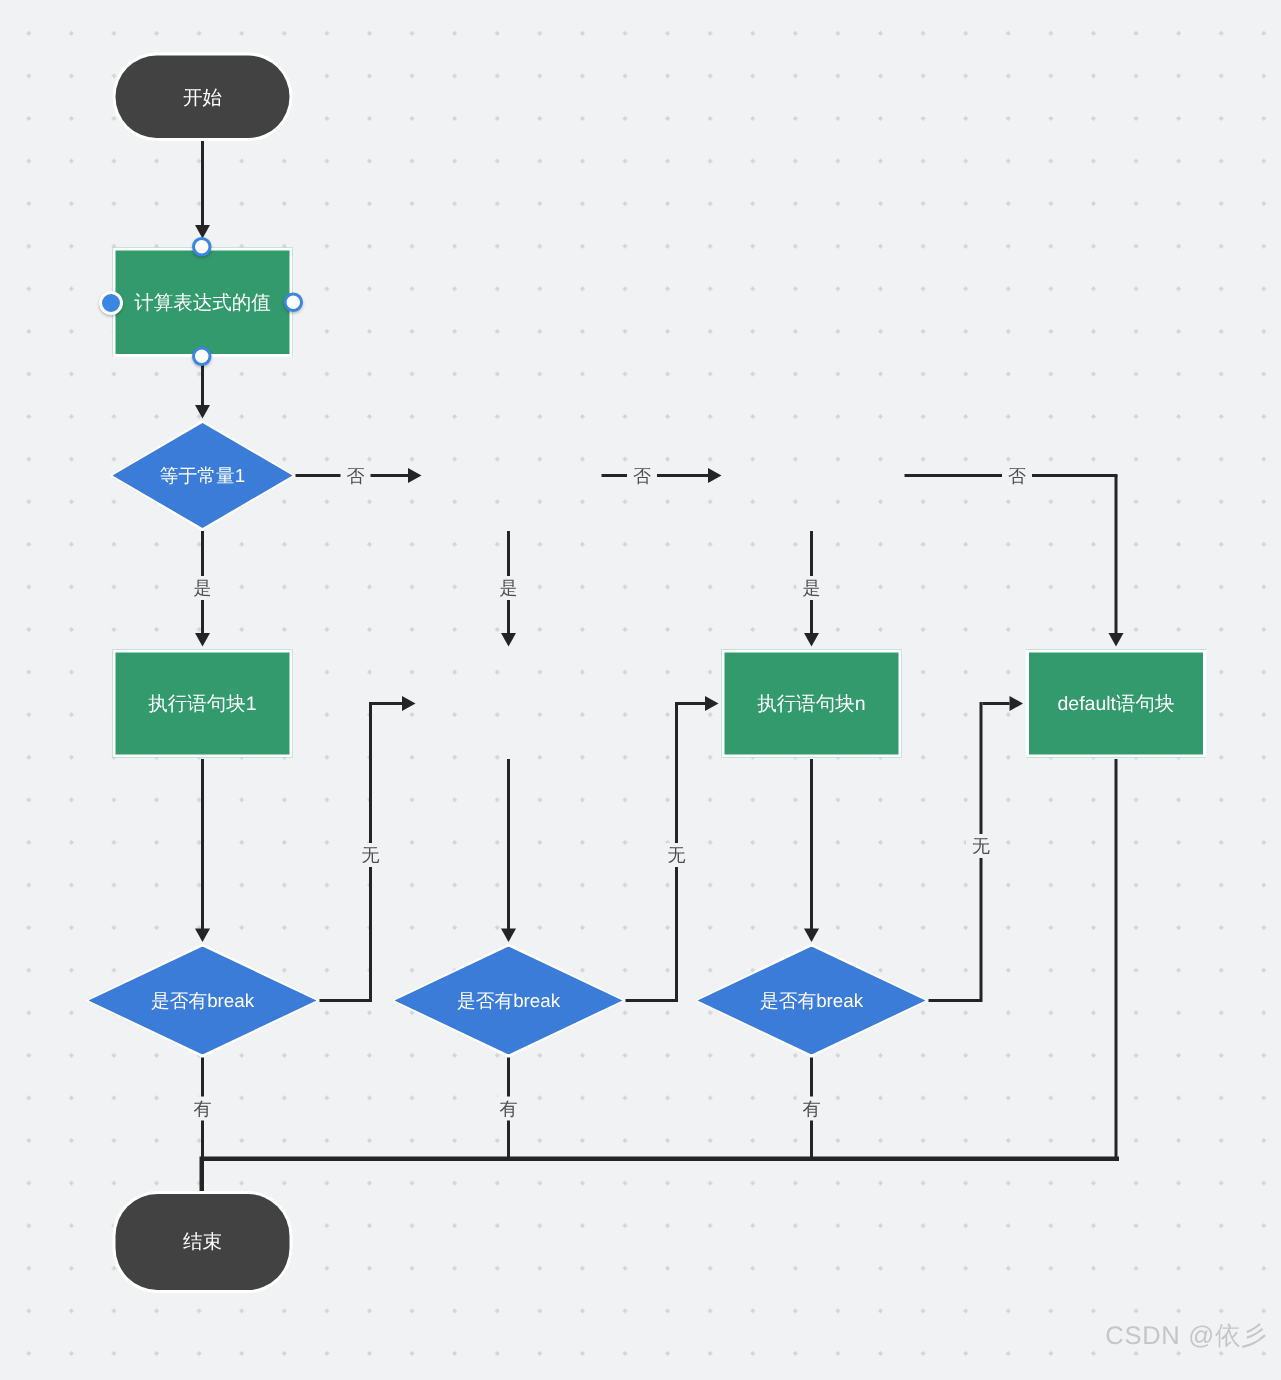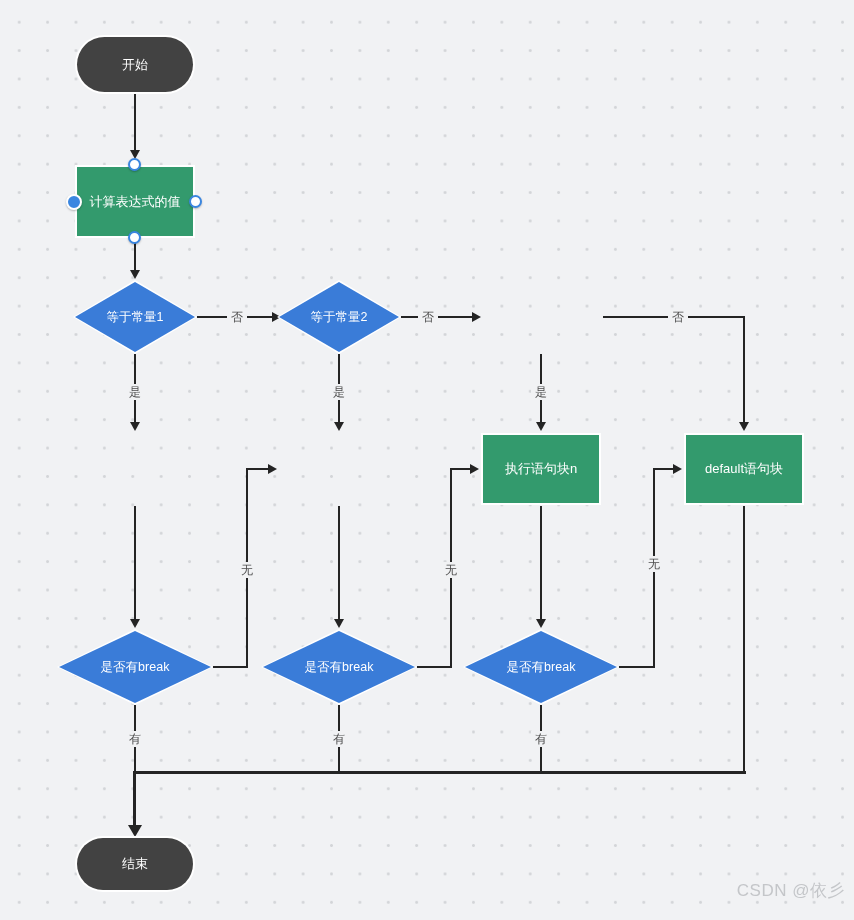--- a/index.html
+++ b/index.html
@@ -152,27 +152,24 @@
   <div class="handle" style="left:128px;top:158px"></div>
   <div class="handle" style="left:128px;top:231px"></div>
   <div class="handle" style="left:189px;top:195px"></div>
 
   <div class="diamond" style="left:73px;top:280px;width:124px;height:74px">
     <div class="diamond-shape"></div>
     <div class="diamond-fill">
       <span>等于常量1</span>
     </div>
   </div>
-  <div class="diamond" style="left:277px;top:280px;width:124px;height:74px">
-    <div class="diamond-shape"></div>
-    <div class="diamond-fill">
-      <span>等于常量2</span>
-    </div>
+
+  <div class="node proc" style="left:75px;top:433px;width:120px;height:72px">
+    <span>执行语句块1</span>
   </div>
-
   <div class="node proc" style="left:684px;top:433px;width:120px;height:72px">
     <span>default语句块</span>
   </div>
   <div class="node proc" style="left:481px;top:433px;width:120px;height:72px">
     <span>执行语句块n</span>
   </div>
 
   <div class="diamond" style="left:57px;top:629px;width:156px;height:76px">
     <div class="diamond-shape"></div>
     <div class="diamond-fill">
@@ -185,18 +182,18 @@
       <span>是否有break</span>
     </div>
   </div>
   <div class="diamond" style="left:463px;top:629px;width:156px;height:76px">
     <div class="diamond-shape"></div>
     <div class="diamond-fill">
       <span>是否有break</span>
     </div>
   </div>
 
-  <div class="node pill" style="left:77px;top:838px;width:116px;height:52px">
+  <div class="node pill" style="left:77px;top:796px;width:116px;height:64px">
     <span>结束</span>
   </div>
 
   <div class="watermark">CSDN @依彡</div>
 </div>
 
 </body></html>

